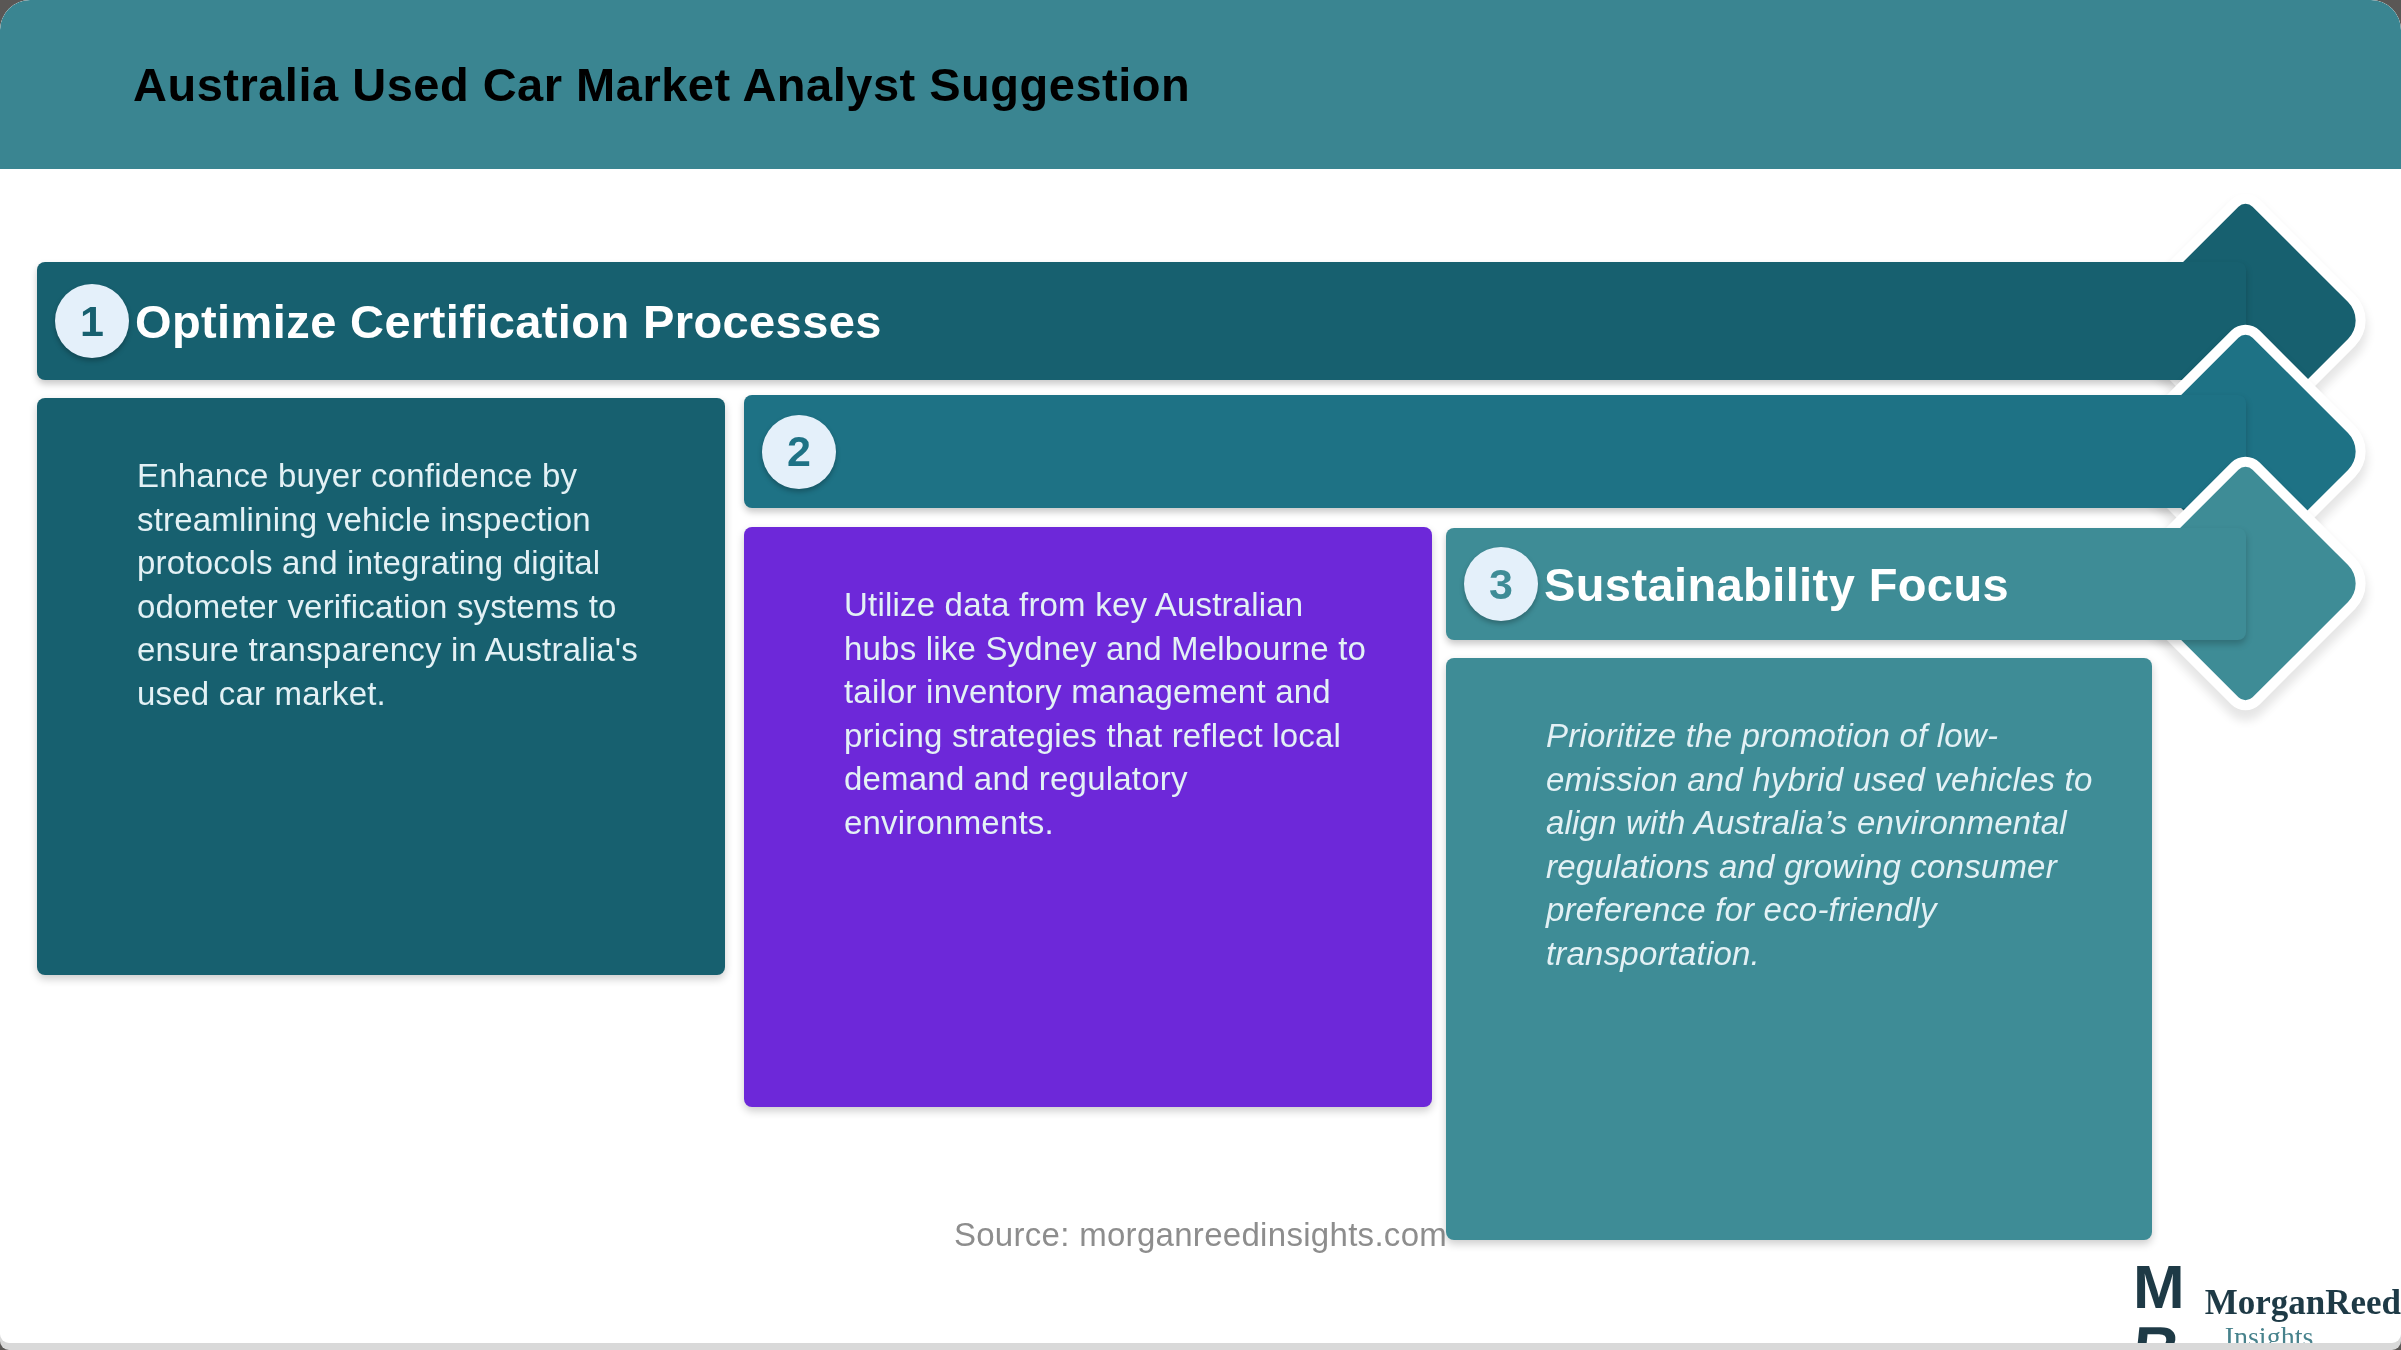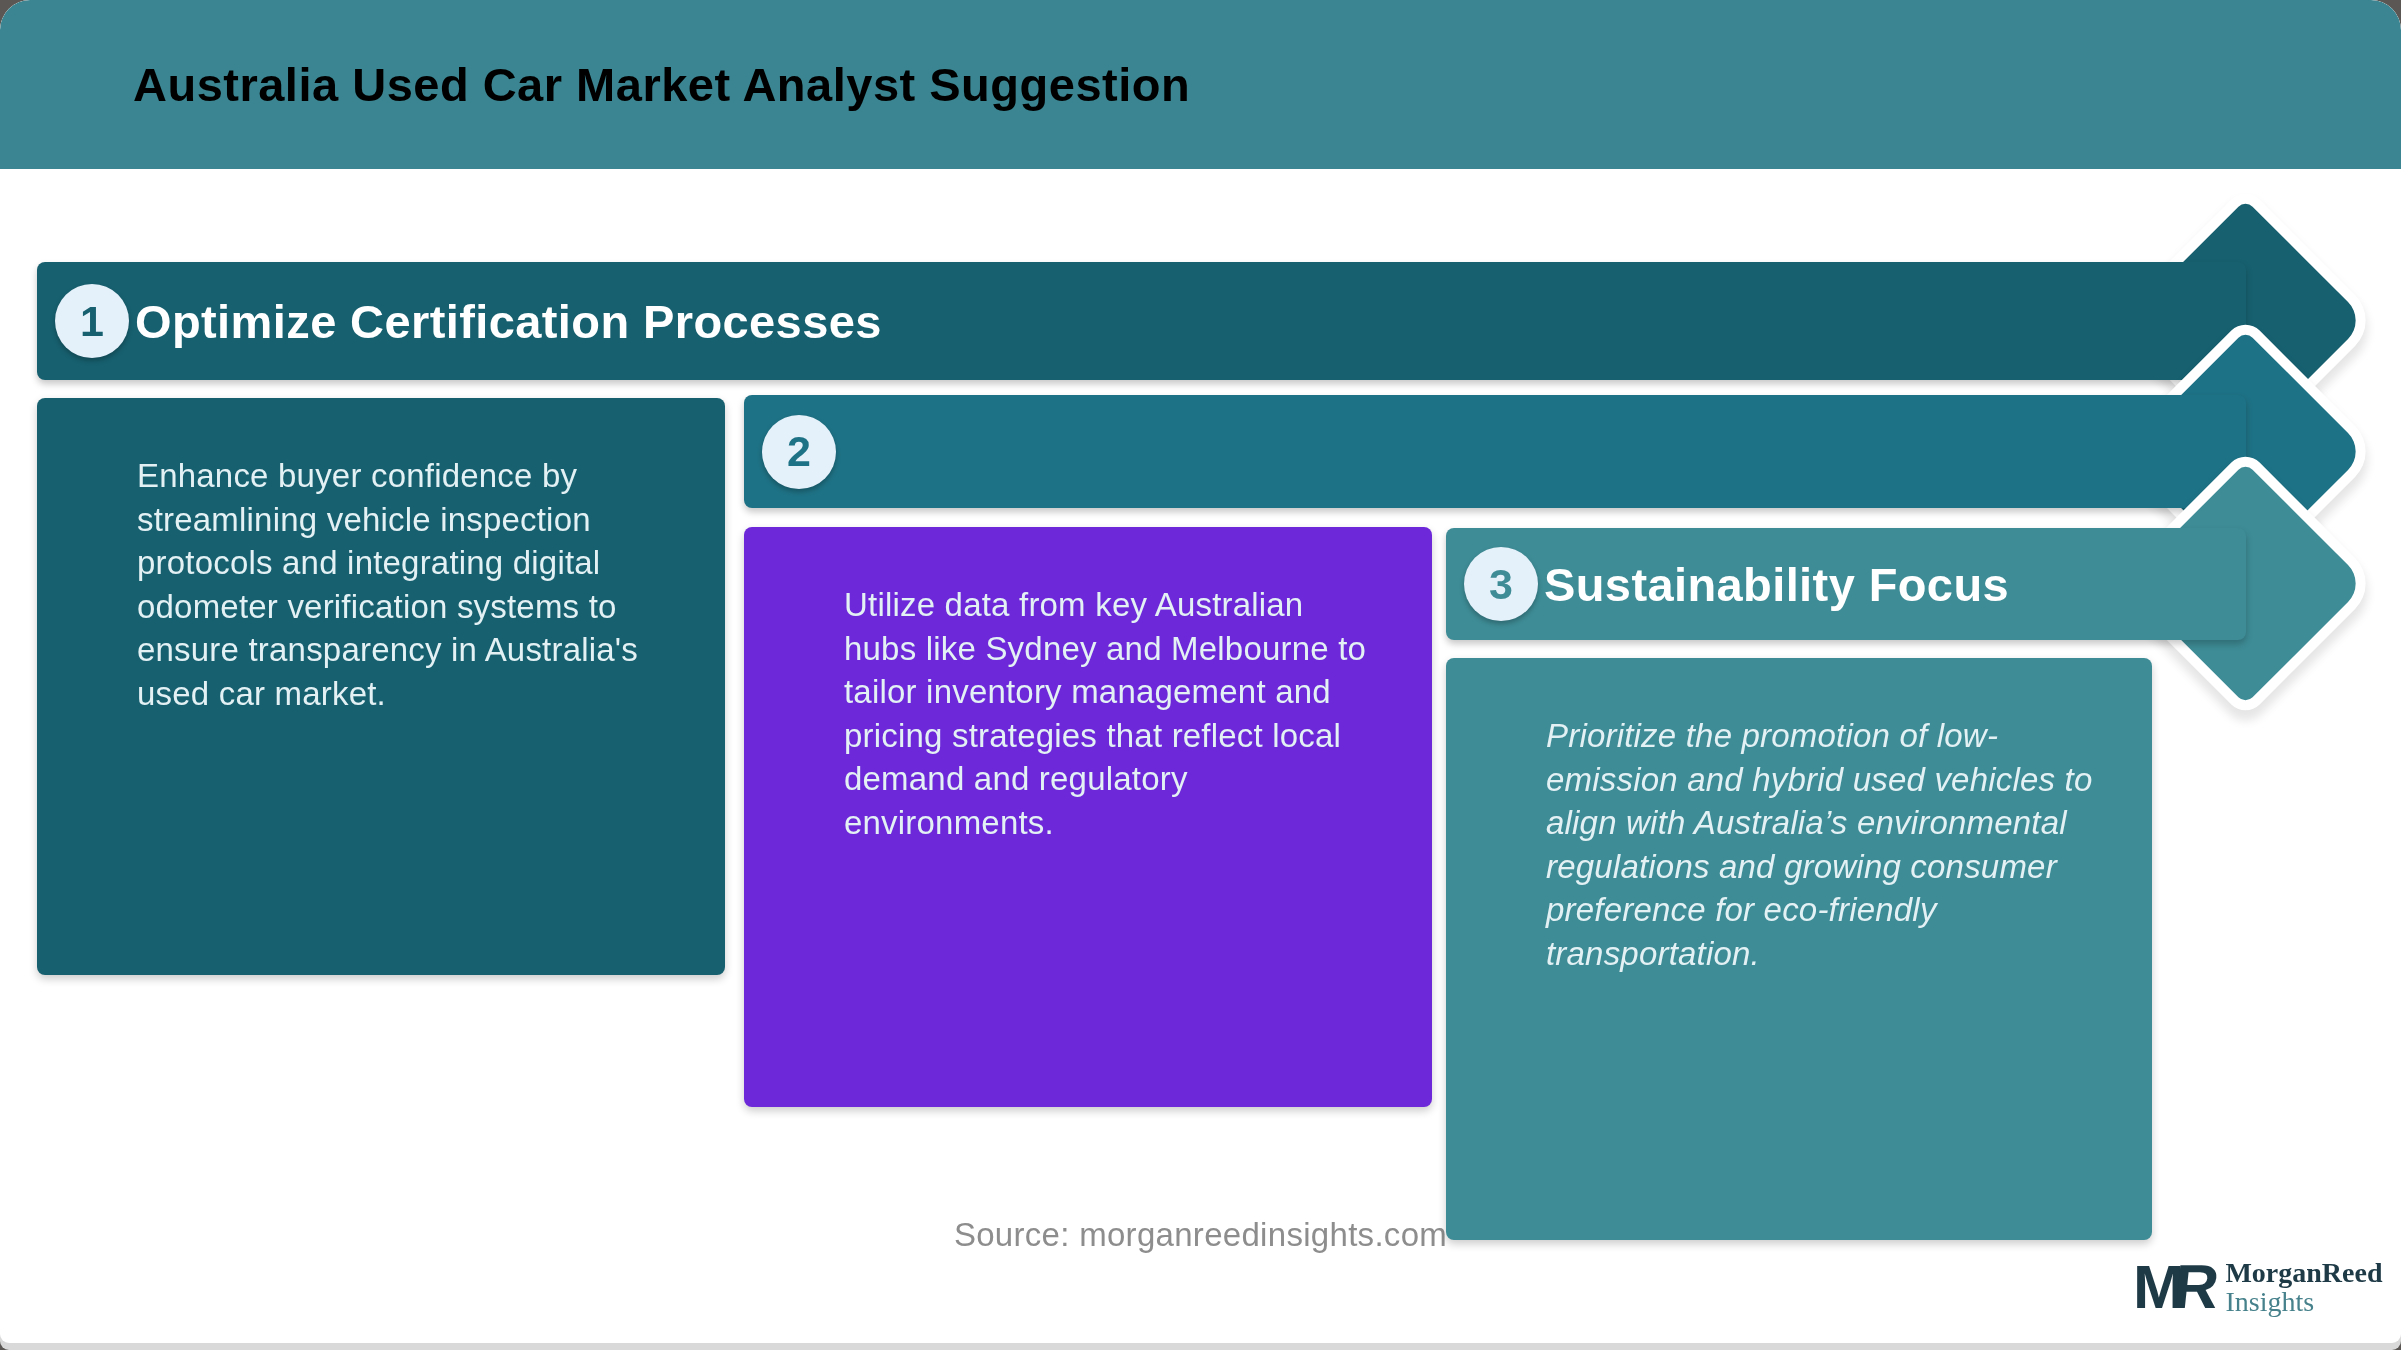--- a/index.html
+++ b/index.html
@@ -79,21 +79,21 @@
     position:absolute;left:2133px;top:1256px;
     display:flex;align-items:center;
   }
   .logo-mark{
     font-size:62px;font-weight:700;color:#1e3a46;
     letter-spacing:-11px;line-height:1;
     padding-right:18px;
   }
   .logo-mark .r{display:inline-block;transform:skewX(-6deg);}
   .logo-text{display:flex;flex-direction:column;line-height:1.05;}
-  .logo-name{font-family:"Liberation Serif", serif;font-size:28px;font-weight:700;color:#1e3a46;}
+  .logo-name{font-family:"Liberation Serif", serif;font-size:35px;font-weight:700;color:#1e3a46;}
   .logo-tagline{font-family:"Liberation Serif", serif;font-size:28px;color:#47828c;}
 </style>
 </head>
 <body>
 
 <div class="card">
 
   <div class="header" style="background-color: rgb(58, 133, 145);">
     <h1>Australia Used Car Market Analyst Suggestion</h1>
   </div>
@@ -123,17 +123,17 @@
   <div class="box box3" style="background-color: rgb(62, 140, 150); font-style: italic;">
     <span>Prioritize the promotion of low-emission and hybrid used vehicles to align with Australia’s environmental regulations and growing consumer preference for eco-friendly transportation.</span>
   </div>
 
   <div class="source" style="color: rgb(141, 141, 141);">Source: morganreedinsights.com</div>
 
   <div class="logo">
     <div class="logo-mark" style="color: rgb(30, 58, 70);"><span>M</span><span class="r">R</span></div>
     <div class="logo-text">
       <span class="logo-name" style="color: rgb(30, 58, 70);">MorganReed</span>
-      <span class="logo-tagline" style="color: rgb(71, 130, 140);">Insights</span>
+      <span class="logo-tagline" style="color: rgb(71, 130, 140); margin-left: 20px;">Insights</span>
     </div>
   </div>
 
 </div>
 
 </body></html>

